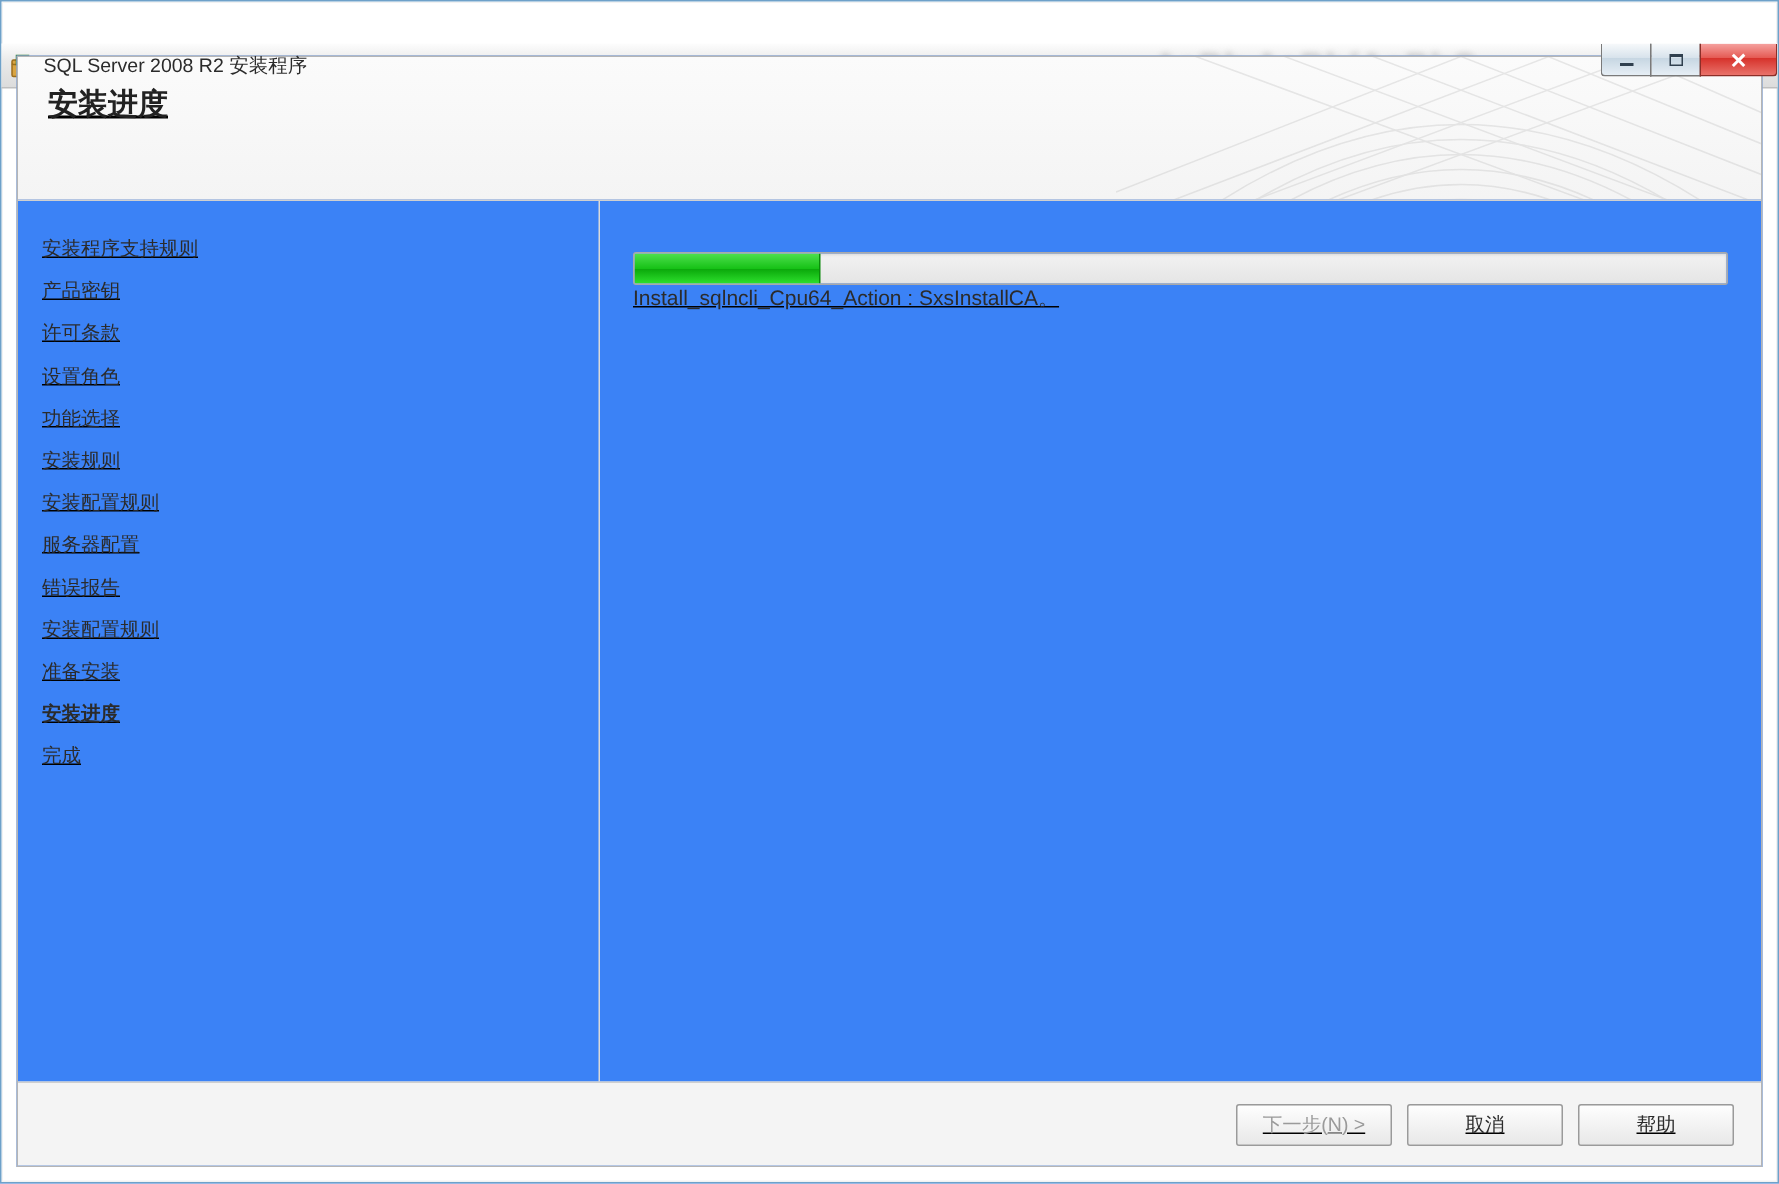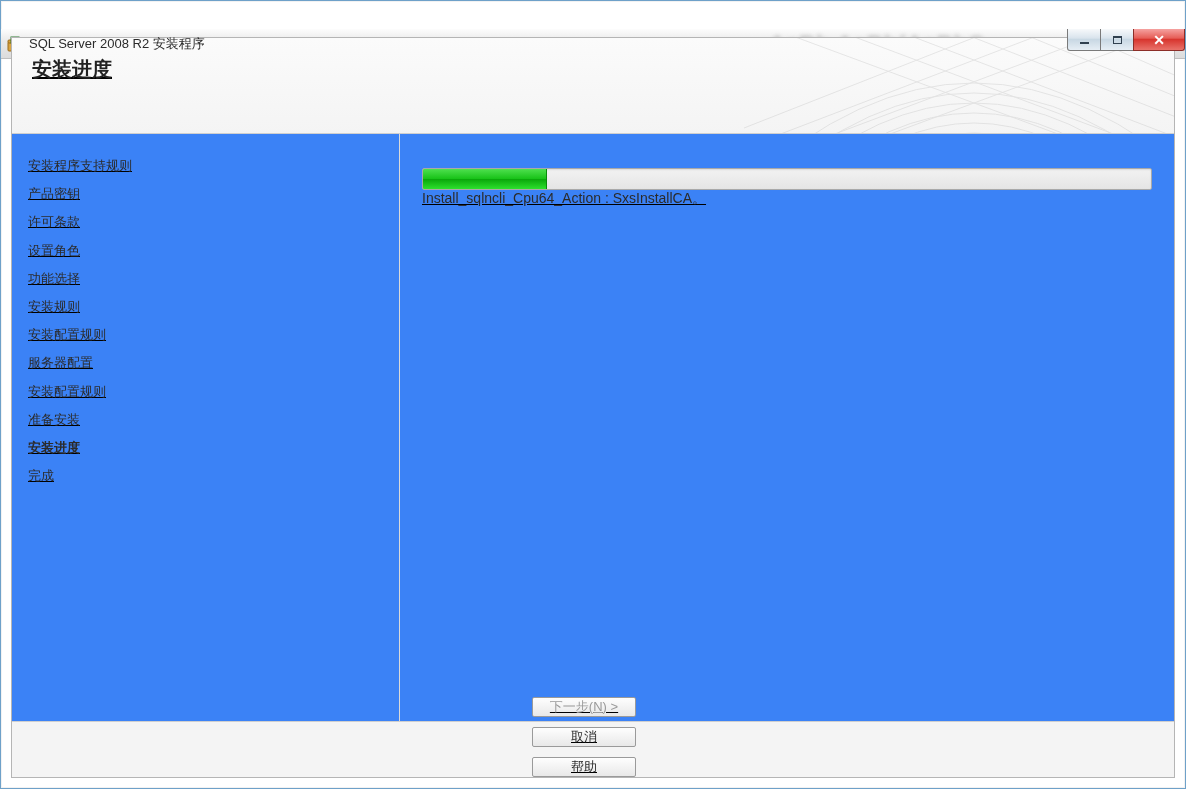--- a/index.html
+++ b/index.html
@@ -175,21 +175,20 @@
 
   .footer {
     height: 56px;
     border-top: 1px solid #cfcfcf;
     background: #f4f4f4;
     display: flex;
     justify-content: flex-end;
     align-items: center;
     padding-right: 18px;
     gap: 10px;
-    flex-direction: column;
   }
   .btn {
     min-width: 104px;
     height: 28px;
     border: 1px solid #9a9a9a;
     background: linear-gradient(#fefefe,#e8e8e8);
     font-size: 13px;
     color: #2b2b2b;
     padding: 0 14px;
     cursor: default;
@@ -255,20 +254,21 @@
     <div class="content">
       <div class="sidebar" id="sidebar">
           <div class="step">安装程序支持规则</div>
           <div class="step">产品密钥</div>
           <div class="step">许可条款</div>
           <div class="step">设置角色</div>
           <div class="step">功能选择</div>
           <div class="step">安装规则</div>
           <div class="step">安装配置规则</div>
           <div class="step">服务器配置</div>
+          <div class="step">错误报告</div>
           <div class="step">安装配置规则</div>
           <div class="step">准备安装</div>
           <div class="step active">安装进度</div>
           <div class="step">完成</div>
         </div>
 
       <div class="main">
         <div class="progress-outer">
           <div class="progress-fill" id="progress-fill" style="width: 17%;"></div>
         </div>

